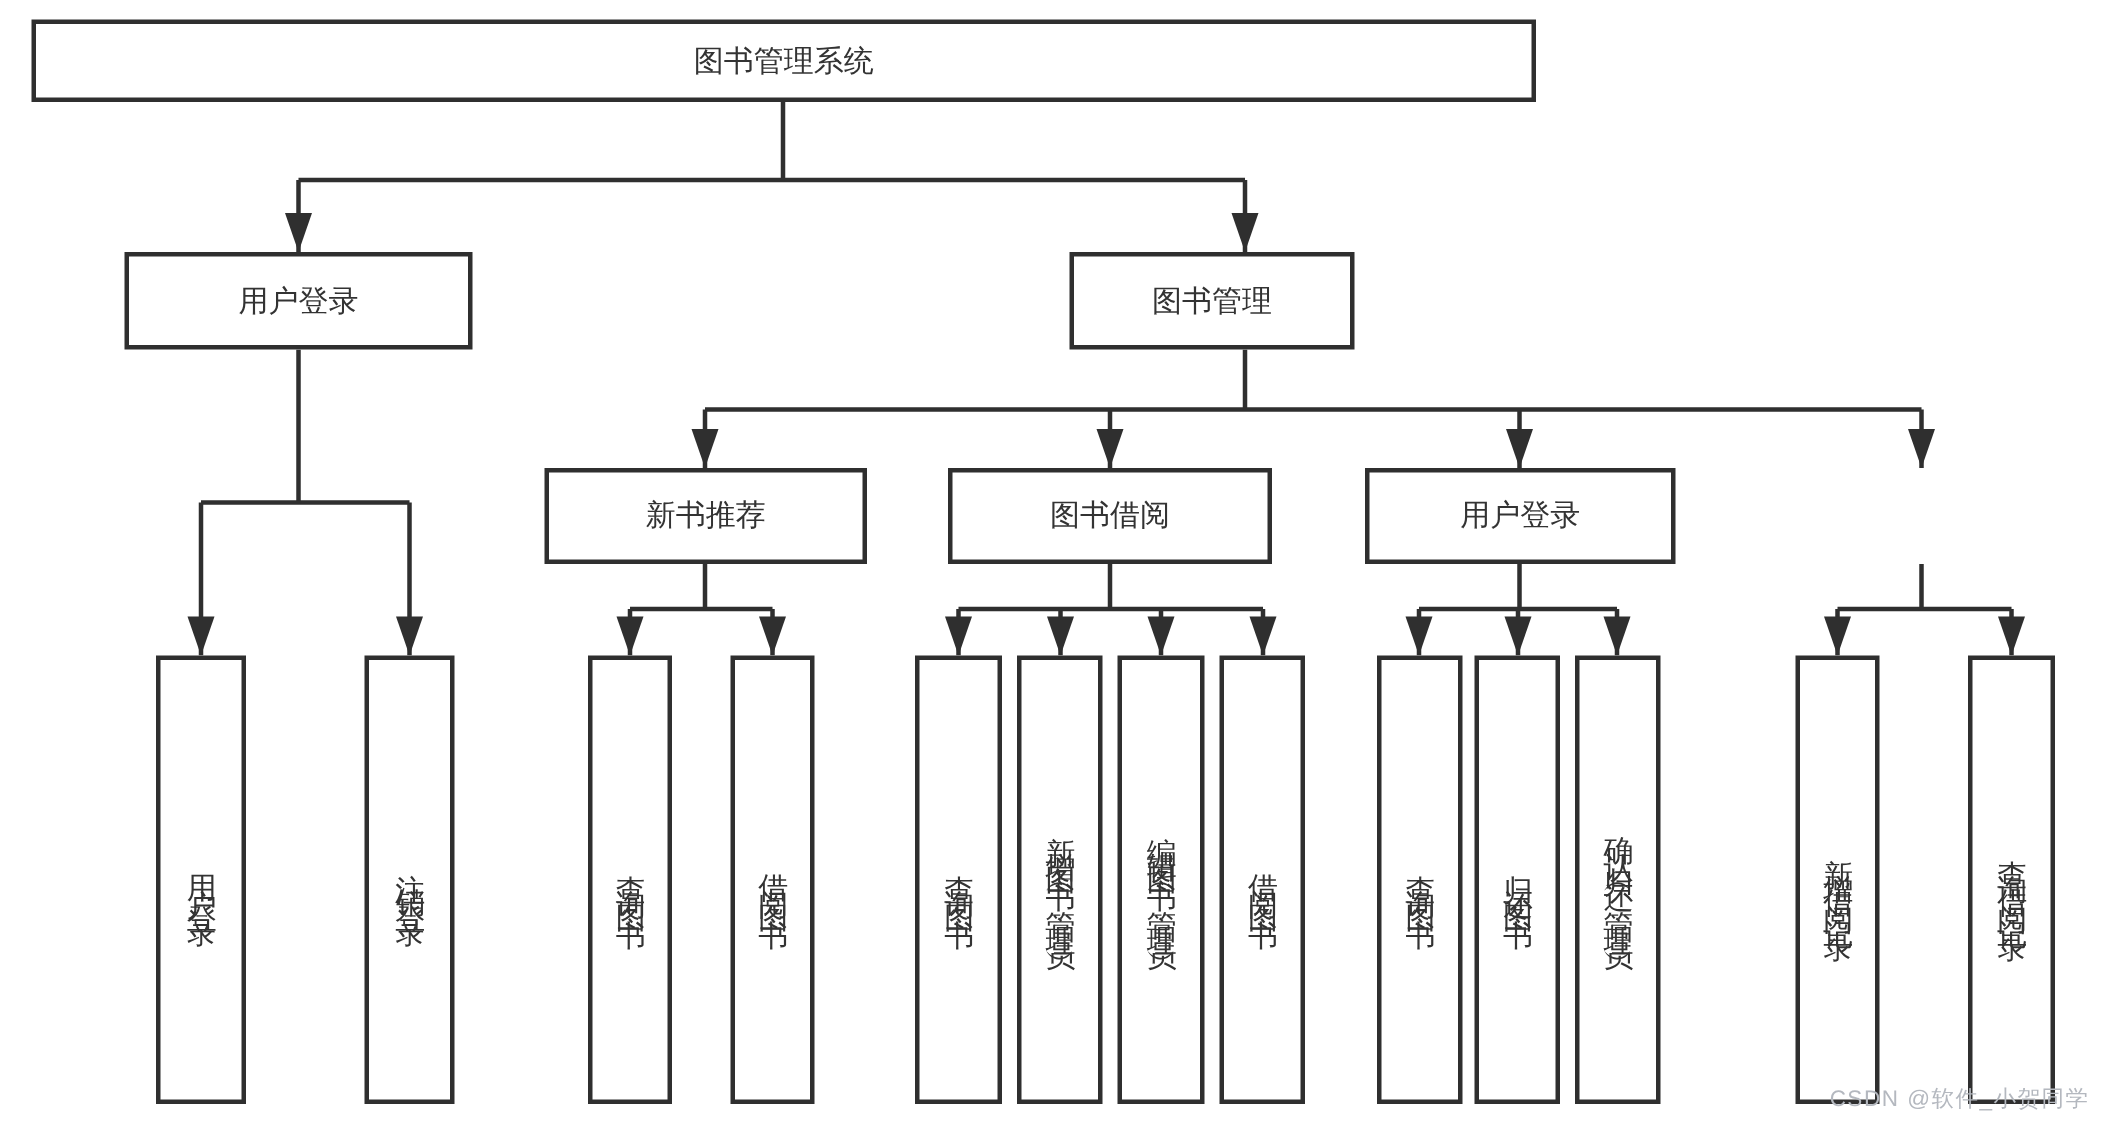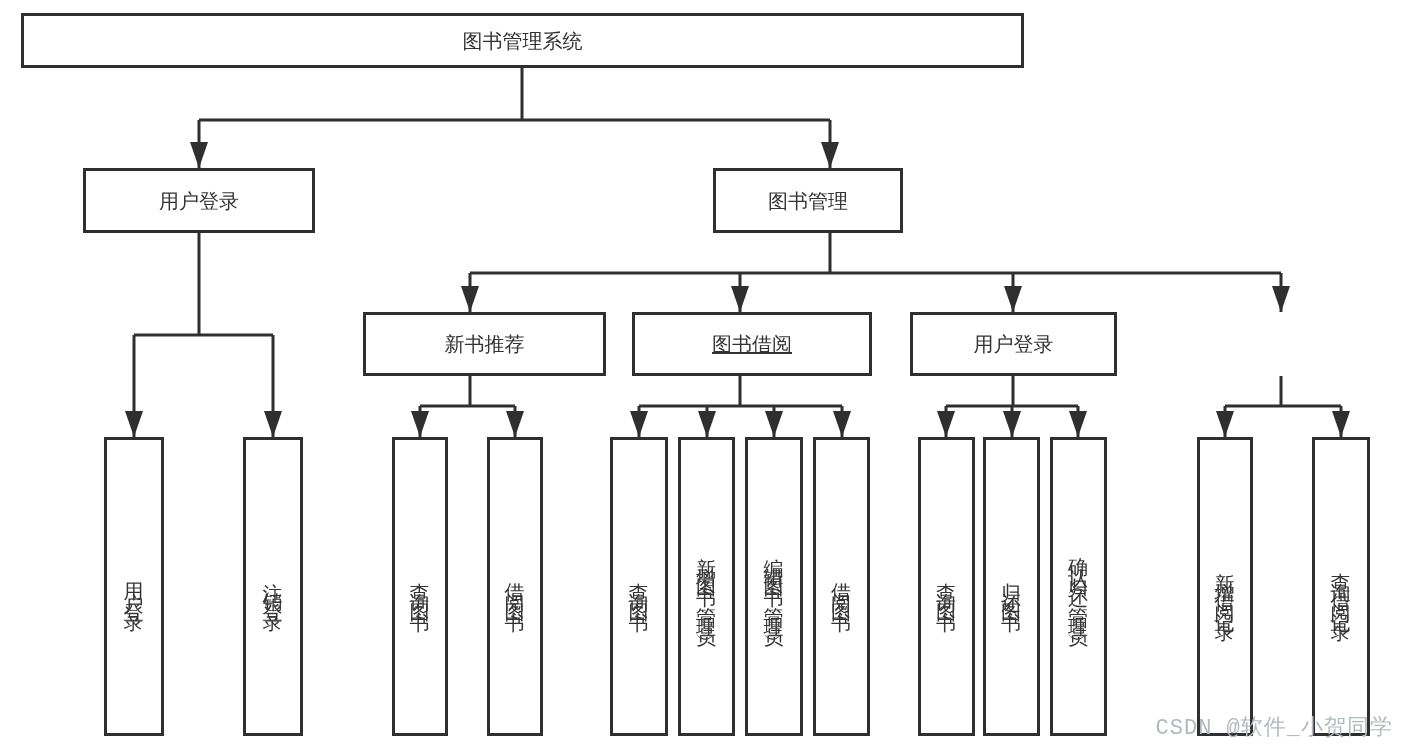--- a/index.html
+++ b/index.html
@@ -49,47 +49,46 @@
     text-orientation: mixed;
     font-size: 20px;
     letter-spacing: 10px;
     color: #333333;
     line-height: 1.1;
   }
   
   .n-root        { left: 21px;   top: 13px;  width: 1003px; height: 55px; }
   .n-user-login  { left: 83px;   top: 168px; width: 232px;  height: 65px; }
   .n-book-mgmt   { left: 713px;  top: 168px; width: 190px;  height: 65px; }
-  .n-sec-0       { left: 363px;  top: 312px; width: 243px;  height: 64px; }
-  .n-sec-1       { left: 632px;  top: 312px; width: 240px;  height: 64px; text-decoration: underline; }
+  .n-sec-0       { left: 363px;  top: 312px; width: 215px;  height: 64px; }
+  .n-sec-1       { left: 632px;  top: 312px; width: 216px;  height: 64px; }
   .n-sec-2       { left: 910px;  top: 312px; width: 207px;  height: 64px; }
   .n-sec-3       { left: 1175px; top: 312px; width: 213px;  height: 64px; }
   .leaf          { top: 437px;   height: 299px; }
   .l-g1c0 { left: 104px;  width: 60px; }
   .l-g1c1 { left: 243px;  width: 60px; }
   .l-g2c0 { left: 392px;  width: 56px; }
   .l-g2c1 { left: 487px;  width: 56px; }
   .l-g3c0 { left: 610px;  width: 58px; }
   .l-g3c1 { left: 678px;  width: 57px; }
   .l-g3c2 { left: 745px;  width: 58px; }
   .l-g3c3 { left: 813px;  width: 57px; }
   .l-g4c0 { left: 918px;  width: 57px; }
   .l-g4c1 { left: 983px;  width: 57px; }
   .l-g4c2 { left: 1050px; width: 57px; }
   .l-g5c0 { left: 1197px; width: 56px; }
   .l-g5c1 { left: 1312px; width: 58px; }
   .watermark {
     position: absolute;
     right: 12px;
     bottom: 5px;
-    font-size: 22px;
+    font-size: 15px;
     color: #b4b8bf;
     white-space: nowrap;
     letter-spacing: 1px;
-    font-family: Liberation Mono, monospace;
   }
 </style>
 </head>
 <body>
 
 <div class="canvas">
 
   <svg class="connectors" viewBox="0 0 1405 747" xmlns="http://www.w3.org/2000/svg">
     <defs>
       <polygon id="ah" points="-9,-26 9,-26 0,0" fill="#2f2f2f"></polygon>

